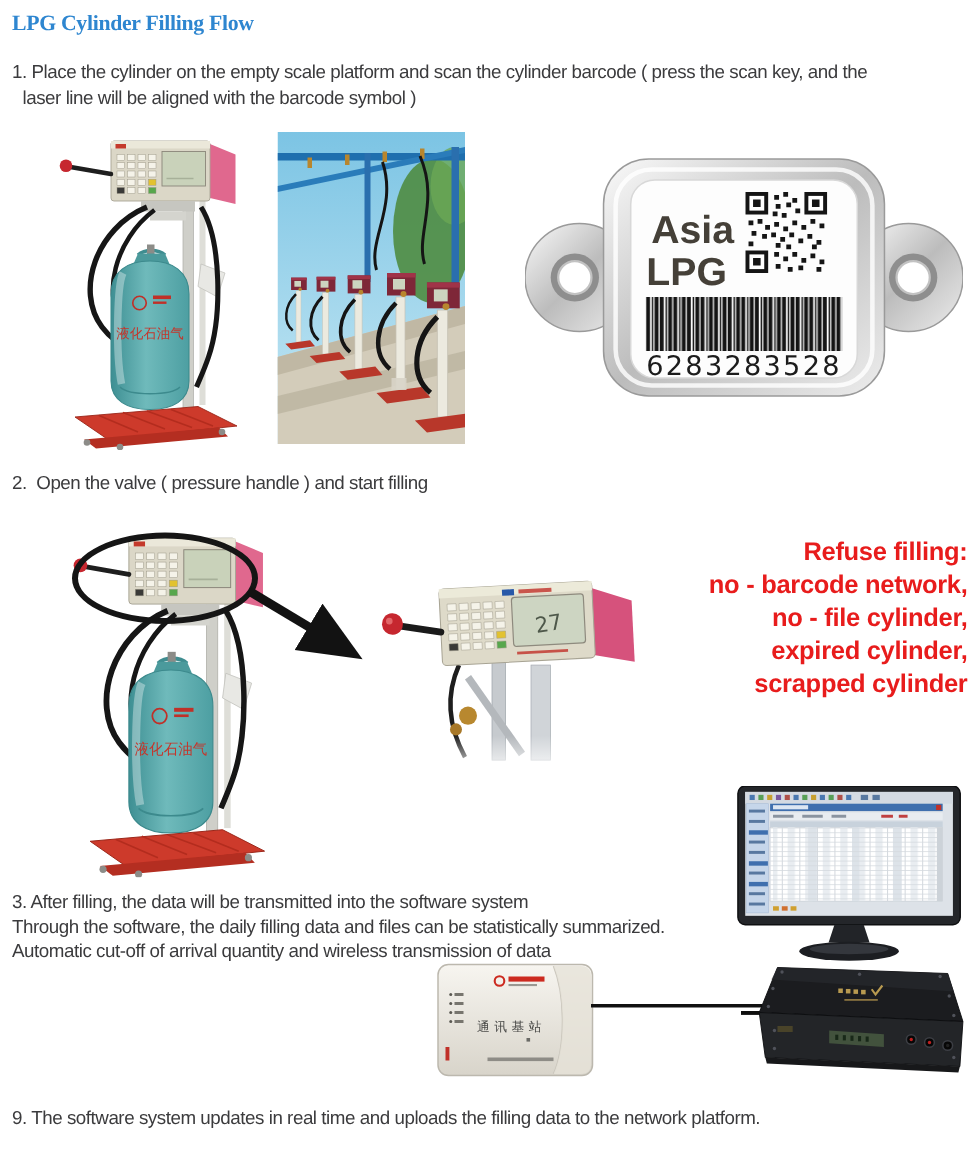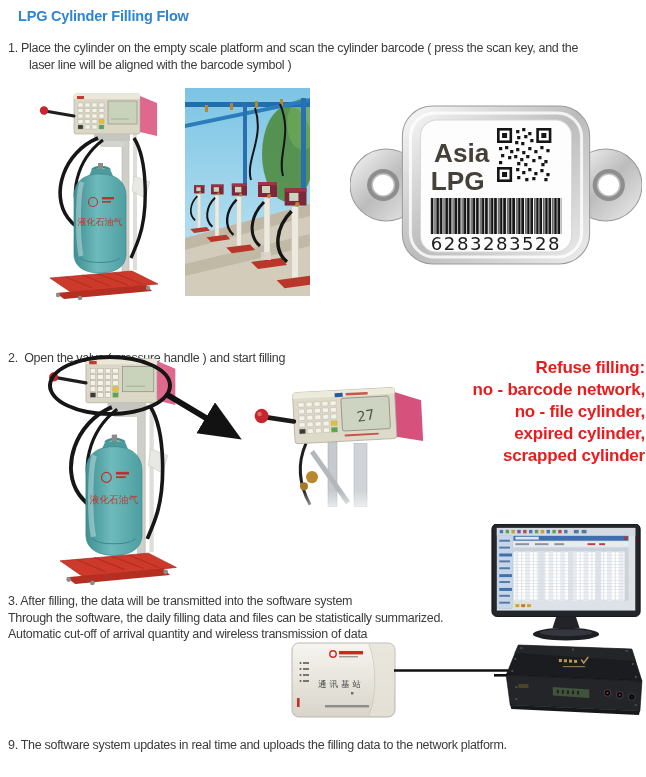--- a/index.html
+++ b/index.html
@@ -1,21 +1,21 @@
 <!DOCTYPE html>
 <html><head>
 <meta charset="utf-8">
 <style>
   html,body{margin:0;padding:0;background:#ffffff;}
   .page{position:relative;width:646px;height:777px;background:#fff;overflow:hidden;
         font-family:"Liberation Sans",sans-serif;color:#3b3b3d;}
   .abs{position:absolute;}
   .title{font-size:14.5px;font-weight:bold;color:#2e86d0;letter-spacing:-0.2px;}
   .body-text{font-size:12.5px;letter-spacing:-0.3px;line-height:16.5px;color:#3b3b3d;white-space:pre-wrap;}
-  .indent{padding-left:7px;margin-left:14px;}
+  .indent{padding-left:7px;}
   .refuse{font-weight:bold;font-size:17px;line-height:22px;color:#e81c1c;letter-spacing:-0.2px;text-align:right;}
   .ellipse-mark{border:4px solid #151515;border-radius:50%;}
   svg{display:block;}
 </style>
 </head>
 <body>
 
 <svg width="0" height="0" style="position:absolute" aria-hidden="true">
   <defs>
     <linearGradient id="tealGrad" x1="0" y1="0" x2="1" y2="0">
@@ -406,40 +406,40 @@
         <path d="M19,2h3.2v3.2h-3.2z M25,0h3.2v3.2h-3.2z M31,4h3.2v3.2h-3.2z M20,8h3.2v3.2h-3.2z M27,7h3.2v3.2h-3.2z M33,11h3.2v3.2h-3.2z M18,13h3.2v3.2h-3.2z M24,14h3.2v3.2h-3.2z M2,19h3.2v3.2h-3.2z M8,18h3.2v3.2h-3.2z M13,22h3.2v3.2h-3.2z M19,20h3.2v3.2h-3.2z M25,23h3.2v3.2h-3.2z M31,19h3.2v3.2h-3.2z M37,22h3.2v3.2h-3.2z M43,18h3.2v3.2h-3.2z M49,21h3.2v3.2h-3.2z M4,26h3.2v3.2h-3.2z M11,28h3.2v3.2h-3.2z M17,27h3.2v3.2h-3.2z M23,30h3.2v3.2h-3.2z M29,27h3.2v3.2h-3.2z M35,31h3.2v3.2h-3.2z M41,28h3.2v3.2h-3.2z M47,32h3.2v3.2h-3.2z M2,33h3.2v3.2h-3.2z M20,34h3.2v3.2h-3.2z M27,35h3.2v3.2h-3.2z M44,35h3.2v3.2h-3.2z M19,40h3.2v3.2h-3.2z M25,43h3.2v3.2h-3.2z M31,40h3.2v3.2h-3.2z M37,44h3.2v3.2h-3.2z M43,41h3.2v3.2h-3.2z M49,45h3.2v3.2h-3.2z M20,48h3.2v3.2h-3.2z M28,50h3.2v3.2h-3.2z M35,49h3.2v3.2h-3.2z M47,50h3.2v3.2h-3.2z"></path>
       </g>
       <rect x="80" y="98" width="130" height="36" fill="url(#barsPat)"></rect>
       <text x="145" y="150" text-anchor="middle" font-size="18" letter-spacing="1.5" fill="#1c1c1c" font-family="'DejaVu Sans',sans-serif">6283283528</text>
     </symbol>
   </defs>
 </svg>
 
 <div class="page">
 
-  <div class="abs title" style="left:18px;top:8px;">LPG Cylinder Filling Flow</div>
+  <div class="abs title" style="left:8px;top:8px;font-family:Liberation Serif, serif;">LPG Cylinder Filling Flow</div>
 
   <div class="abs" style="left:8px;top:40px;width:634px;">
     <div class="body-text">1. Place the cylinder on the empty scale platform and scan the cylinder barcode ( press the scan key, and the</div>
     <div class="body-text indent">laser line will be aligned with the barcode symbol )</div>
   </div>
 
   <svg class="abs" style="left:36px;top:86px;" width="130" height="214" viewBox="0 0 130 214">
       <use href="#sym-scale"></use>
     </svg>
 
   <svg class="abs" style="left:185px;top:88px;" width="125" height="208" viewBox="0 0 125 208">
       <use href="#sym-stations"></use>
     </svg>
 
   <svg class="abs" style="left:350px;top:100px;" width="292" height="170" viewBox="0 0 290 170" preserveAspectRatio="none">
       <use href="#sym-tag"></use>
     </svg>
 
-  <div class="abs body-text" style="left:8px;top:314px;width:620px;margin-top:36px;">2.  Open the valve ( pressure handle ) and start filling</div>
+  <div class="abs body-text" style="left:8px;top:314px;width:620px;">2.  Open the valve ( pressure handle ) and start filling</div>
 
   <svg class="abs" style="left:45px;top:350px;" width="140" height="235" viewBox="0 0 130 214" preserveAspectRatio="none">
       <use href="#sym-scale"></use>
     </svg>
 
   <div class="abs ellipse-mark" style="left:48px;top:355px;width:116px;height:53px;"></div>
 
   <svg class="abs" style="left:158px;top:388px;" width="100" height="62" viewBox="0 0 100 62">
     <defs>
       <marker id="ah" markerWidth="10" markerHeight="8" refX="2" refY="3" orient="auto" markerUnits="strokeWidth">

